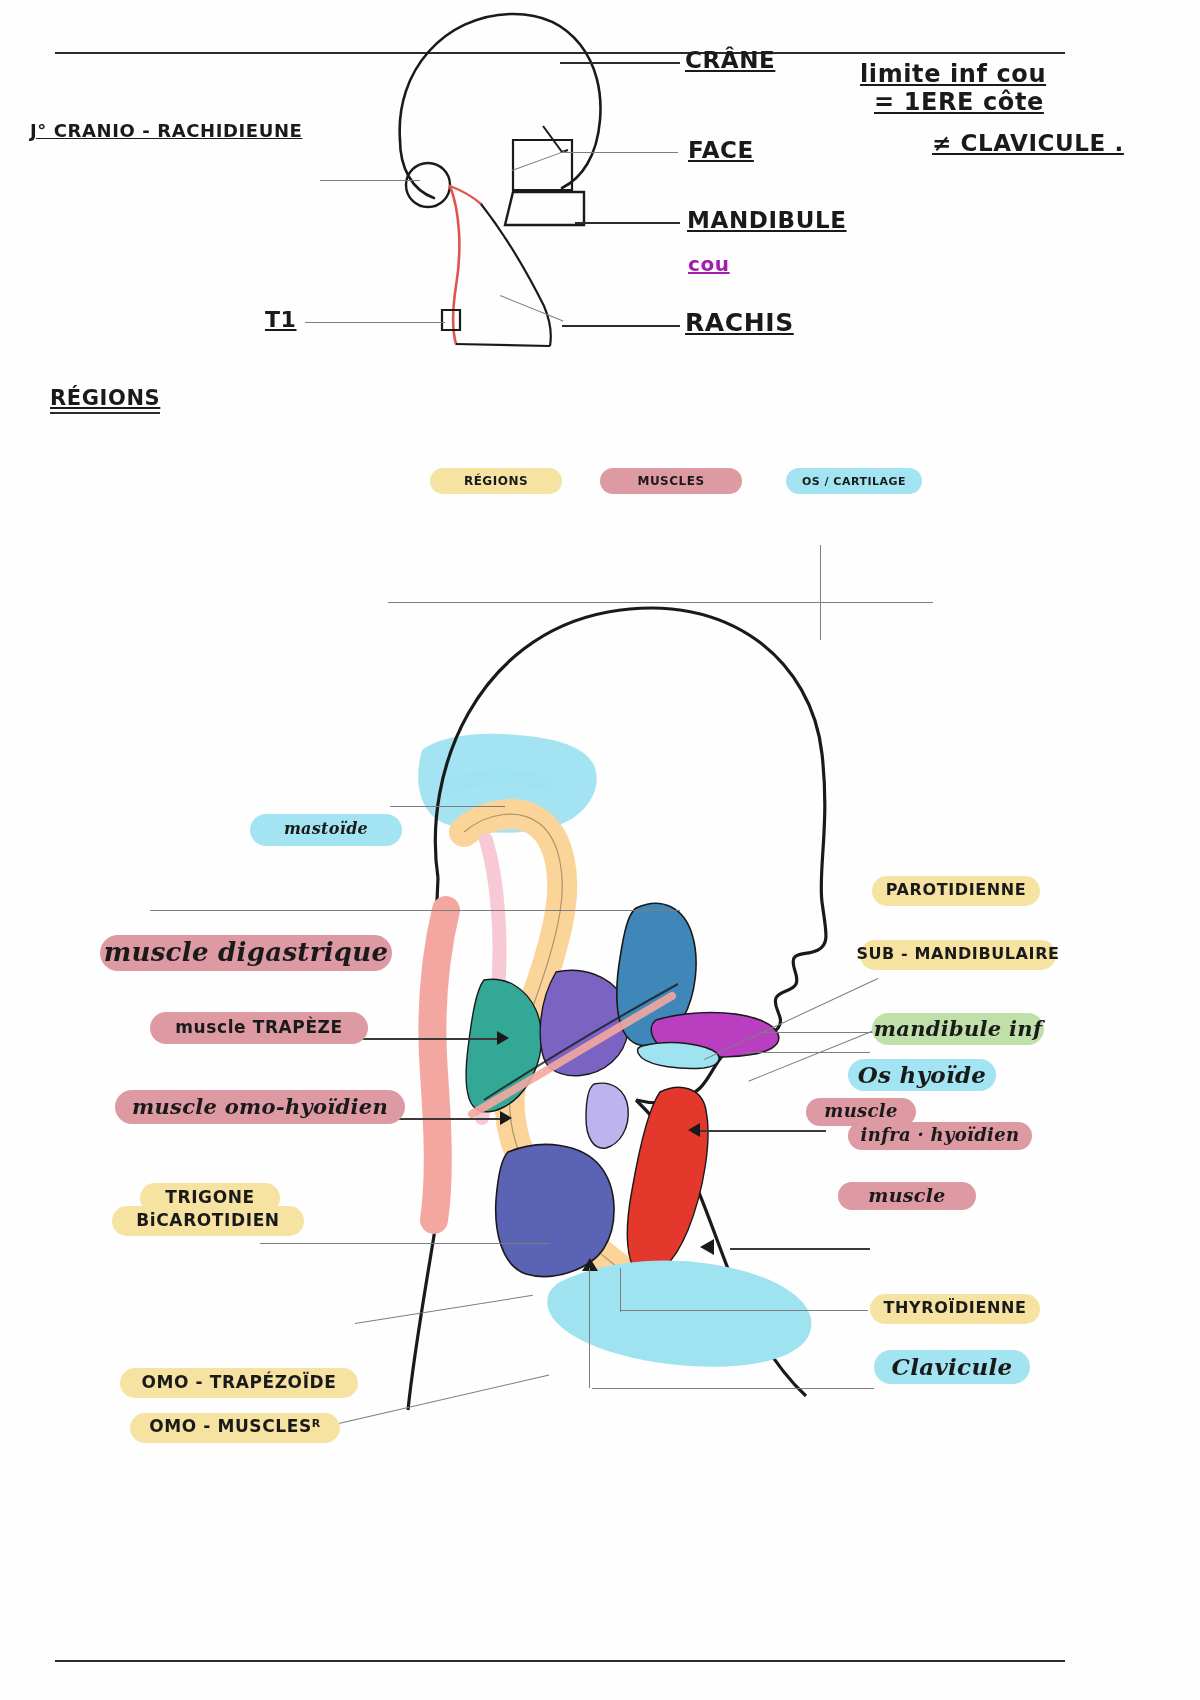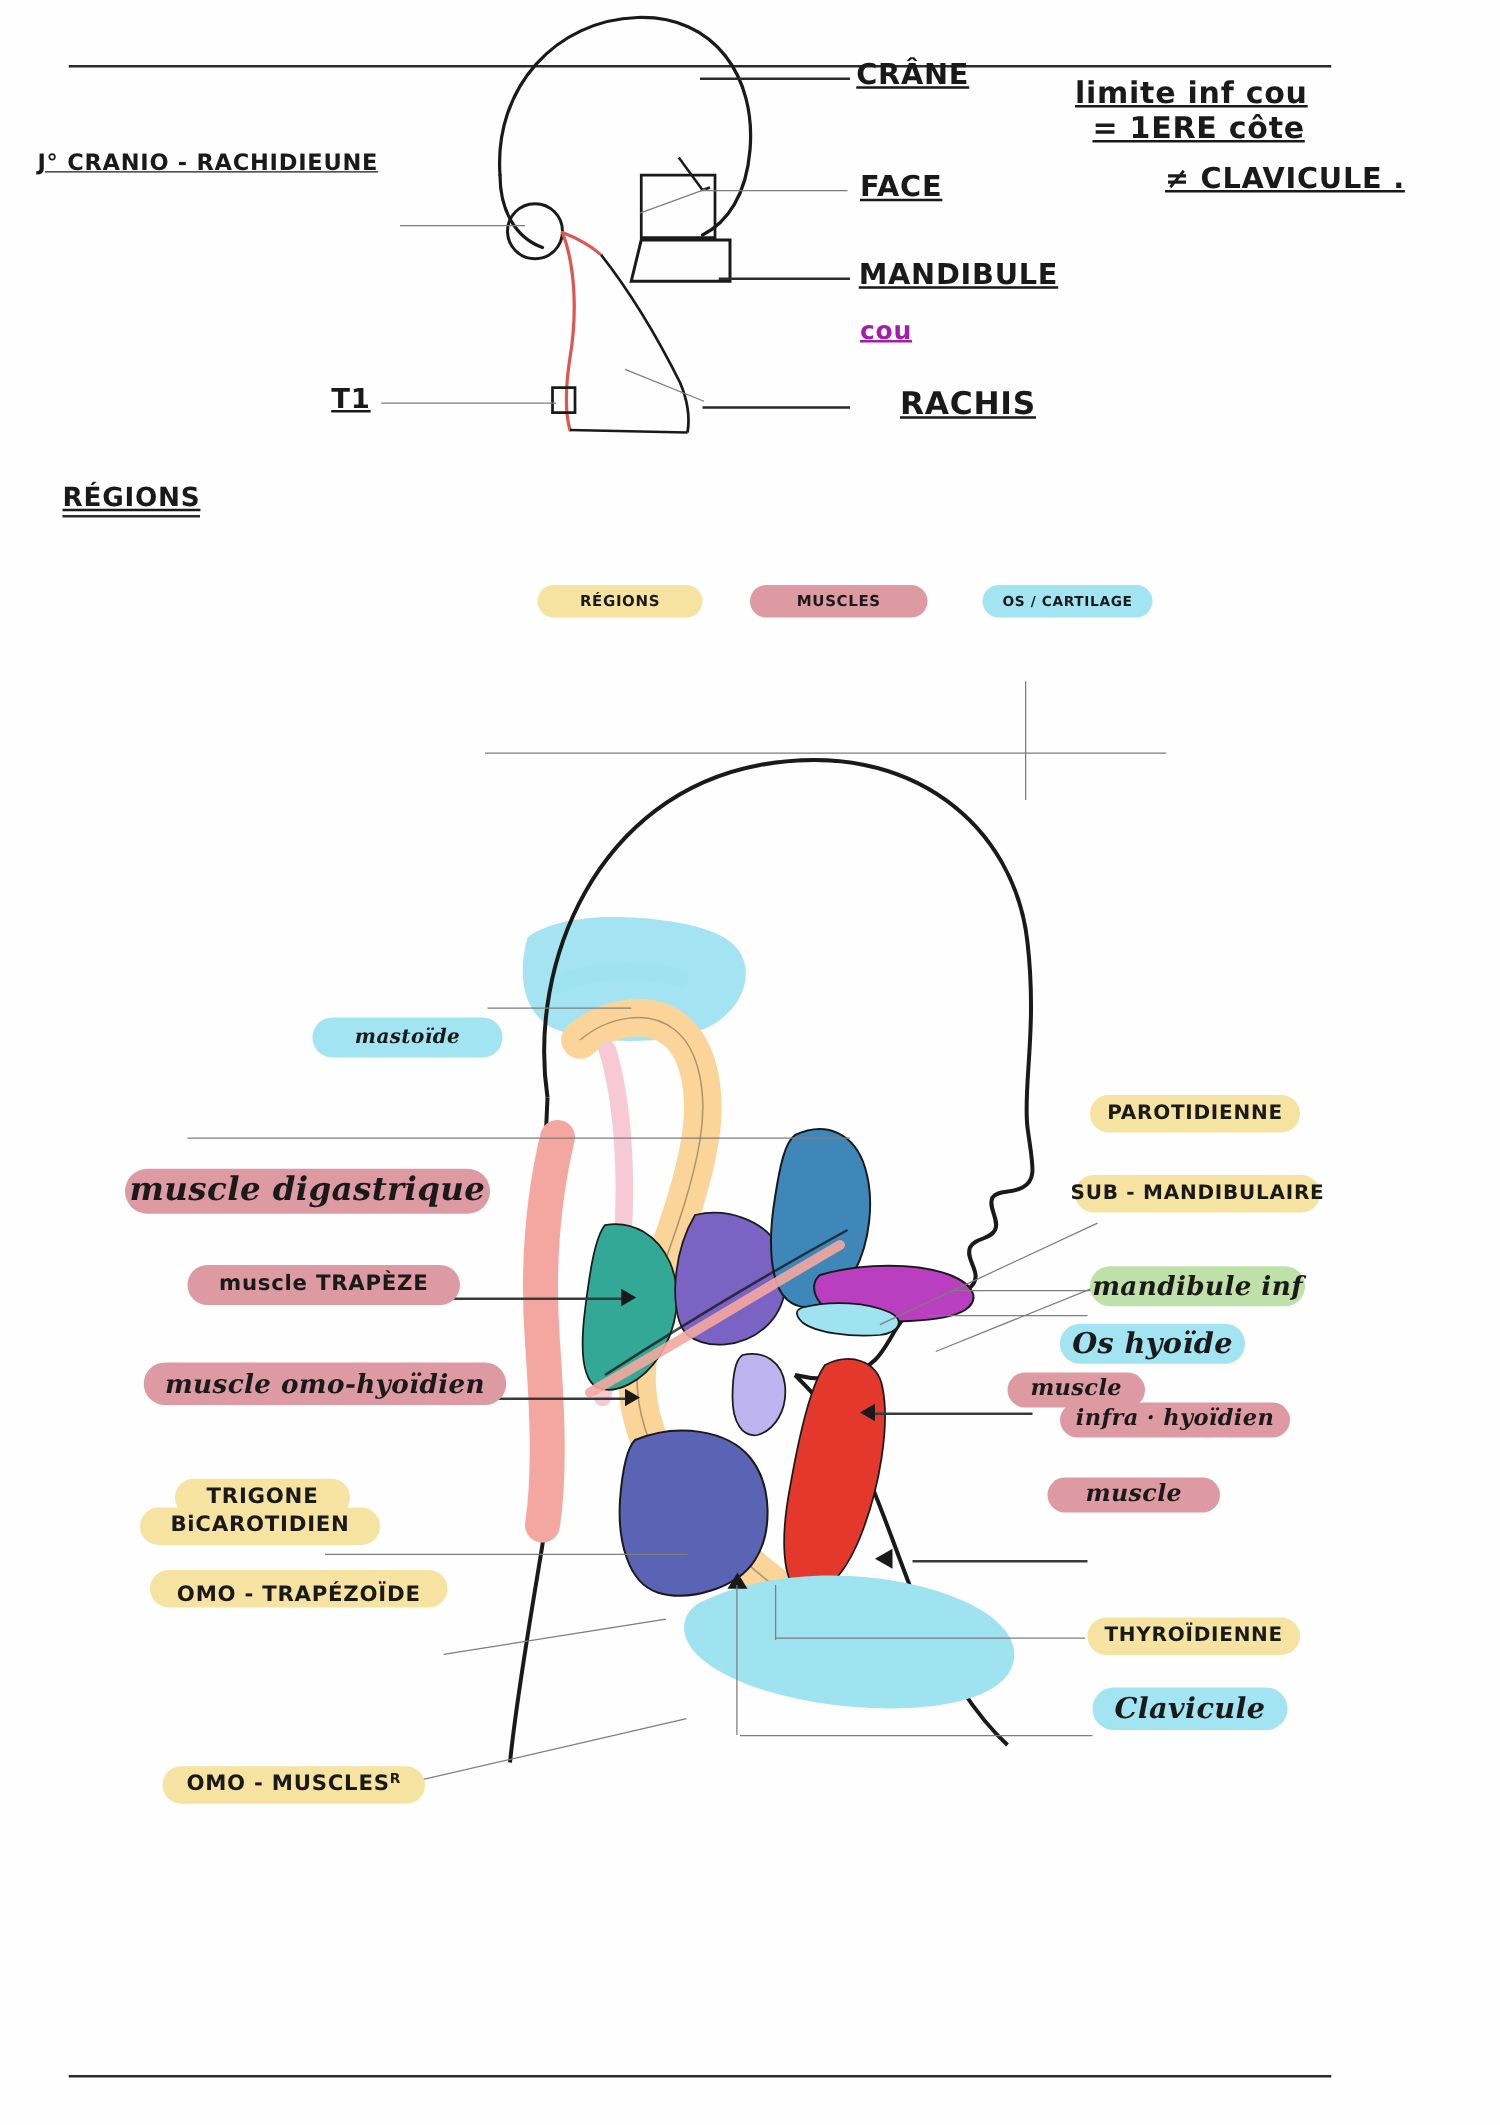--- a/index.html
+++ b/index.html
@@ -102,21 +102,21 @@
   <div class="rule" style="left:575px;top:222px;width:105px;"></div>
   <div class="rule" style="left:562px;top:325px;width:118px;"></div>
   <div class="lead" style="left:500px;top:295px;width:68px;transform:rotate(22deg);transform-origin:left center;"></div>
   <div class="lead" style="left:305px;top:322px;width:140px;"></div>
   <div class="lead" style="left:320px;top:180px;width:100px;"></div>
 
   <div class="abs hand" style="left:685px;top:47px;font-size:23px;">CRÂNE</div>
   <div class="abs hand" style="left:688px;top:137px;font-size:23px;">FACE</div>
   <div class="abs hand" style="left:687px;top:207px;font-size:23px;">MANDIBULE</div>
   <div class="abs hand" style="left:688px;top:252px;font-size:20px;color:#a21caf;">cou</div>
-  <div class="abs hand" style="left:720px;top:308px;font-size:25px;">RACHIS</div>
+  <div class="abs hand" style="left:685px;top:308px;font-size:25px;">RACHIS</div>
   <div class="abs hand" style="left:265px;top:307px;font-size:22px;">T1</div>
 
   <div class="abs hand underline-title" style="left:50px;top:386px;font-size:21px;">RÉGIONS</div>
 
   <div class="legend-pill hand" style="left:430px;top:468px;width:132px;background:#f6e3a1;">
     <span style="font-size:12px;">RÉGIONS</span>
   </div>
   <div class="legend-pill hand" style="left:600px;top:468px;width:142px;background:#dd9aa3;">
     <span style="font-size:12px;">MUSCLES</span>
   </div>
@@ -223,21 +223,21 @@
 
   <div class="lead" style="left:260px;top:1243px;width:290px;"></div>
   <div class="pill yellow hand" style="left:140px;top:1183px;width:140px;height:30px;font-size:17px;">
     <span>TRIGONE</span>
   </div>
   <div class="pill yellow hand" style="left:112px;top:1206px;width:192px;height:30px;font-size:17px;">
     <span>BiCAROTIDIEN</span>
   </div>
 
   <div class="lead" style="left:355px;top:1323px;width:180px;transform:rotate(-9deg);transform-origin:left center;"></div>
-  <div class="pill yellow hand" style="left:120px;top:1256px;width:238px;height:30px;font-size:17px;align-items:flex-end;">
+  <div class="pill yellow hand" style="left:120px;top:1368px;width:238px;height:30px;font-size:17px;">
     <span>OMO - TRAPÉZOÏDE</span>
   </div>
 
   <div class="lead" style="left:330px;top:1425px;width:225px;transform:rotate(-13deg);transform-origin:left center;"></div>
   <div class="pill yellow hand" style="left:130px;top:1413px;width:210px;height:30px;font-size:17px;">
     <span>
       <span>OMO - MUSCLES</span><sup style="font-size:11px;">R</sup>
     </span>
   </div>
 

